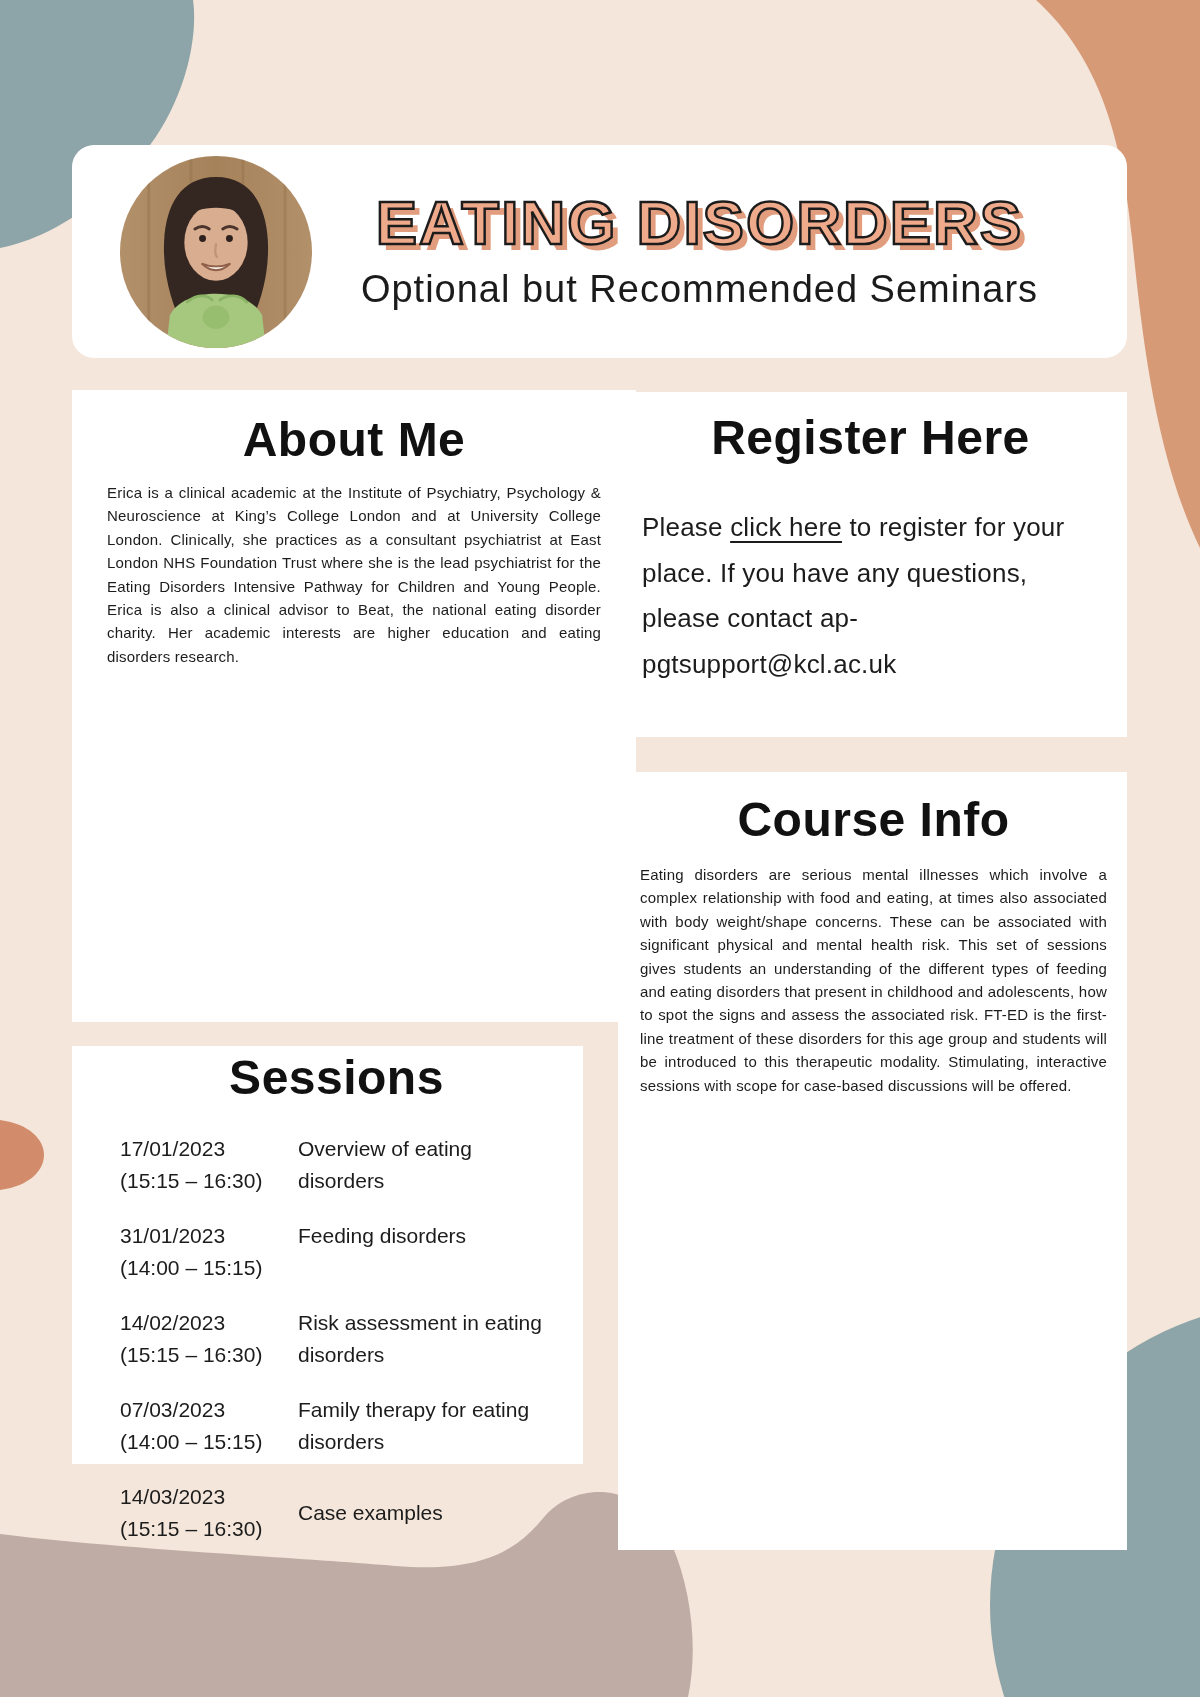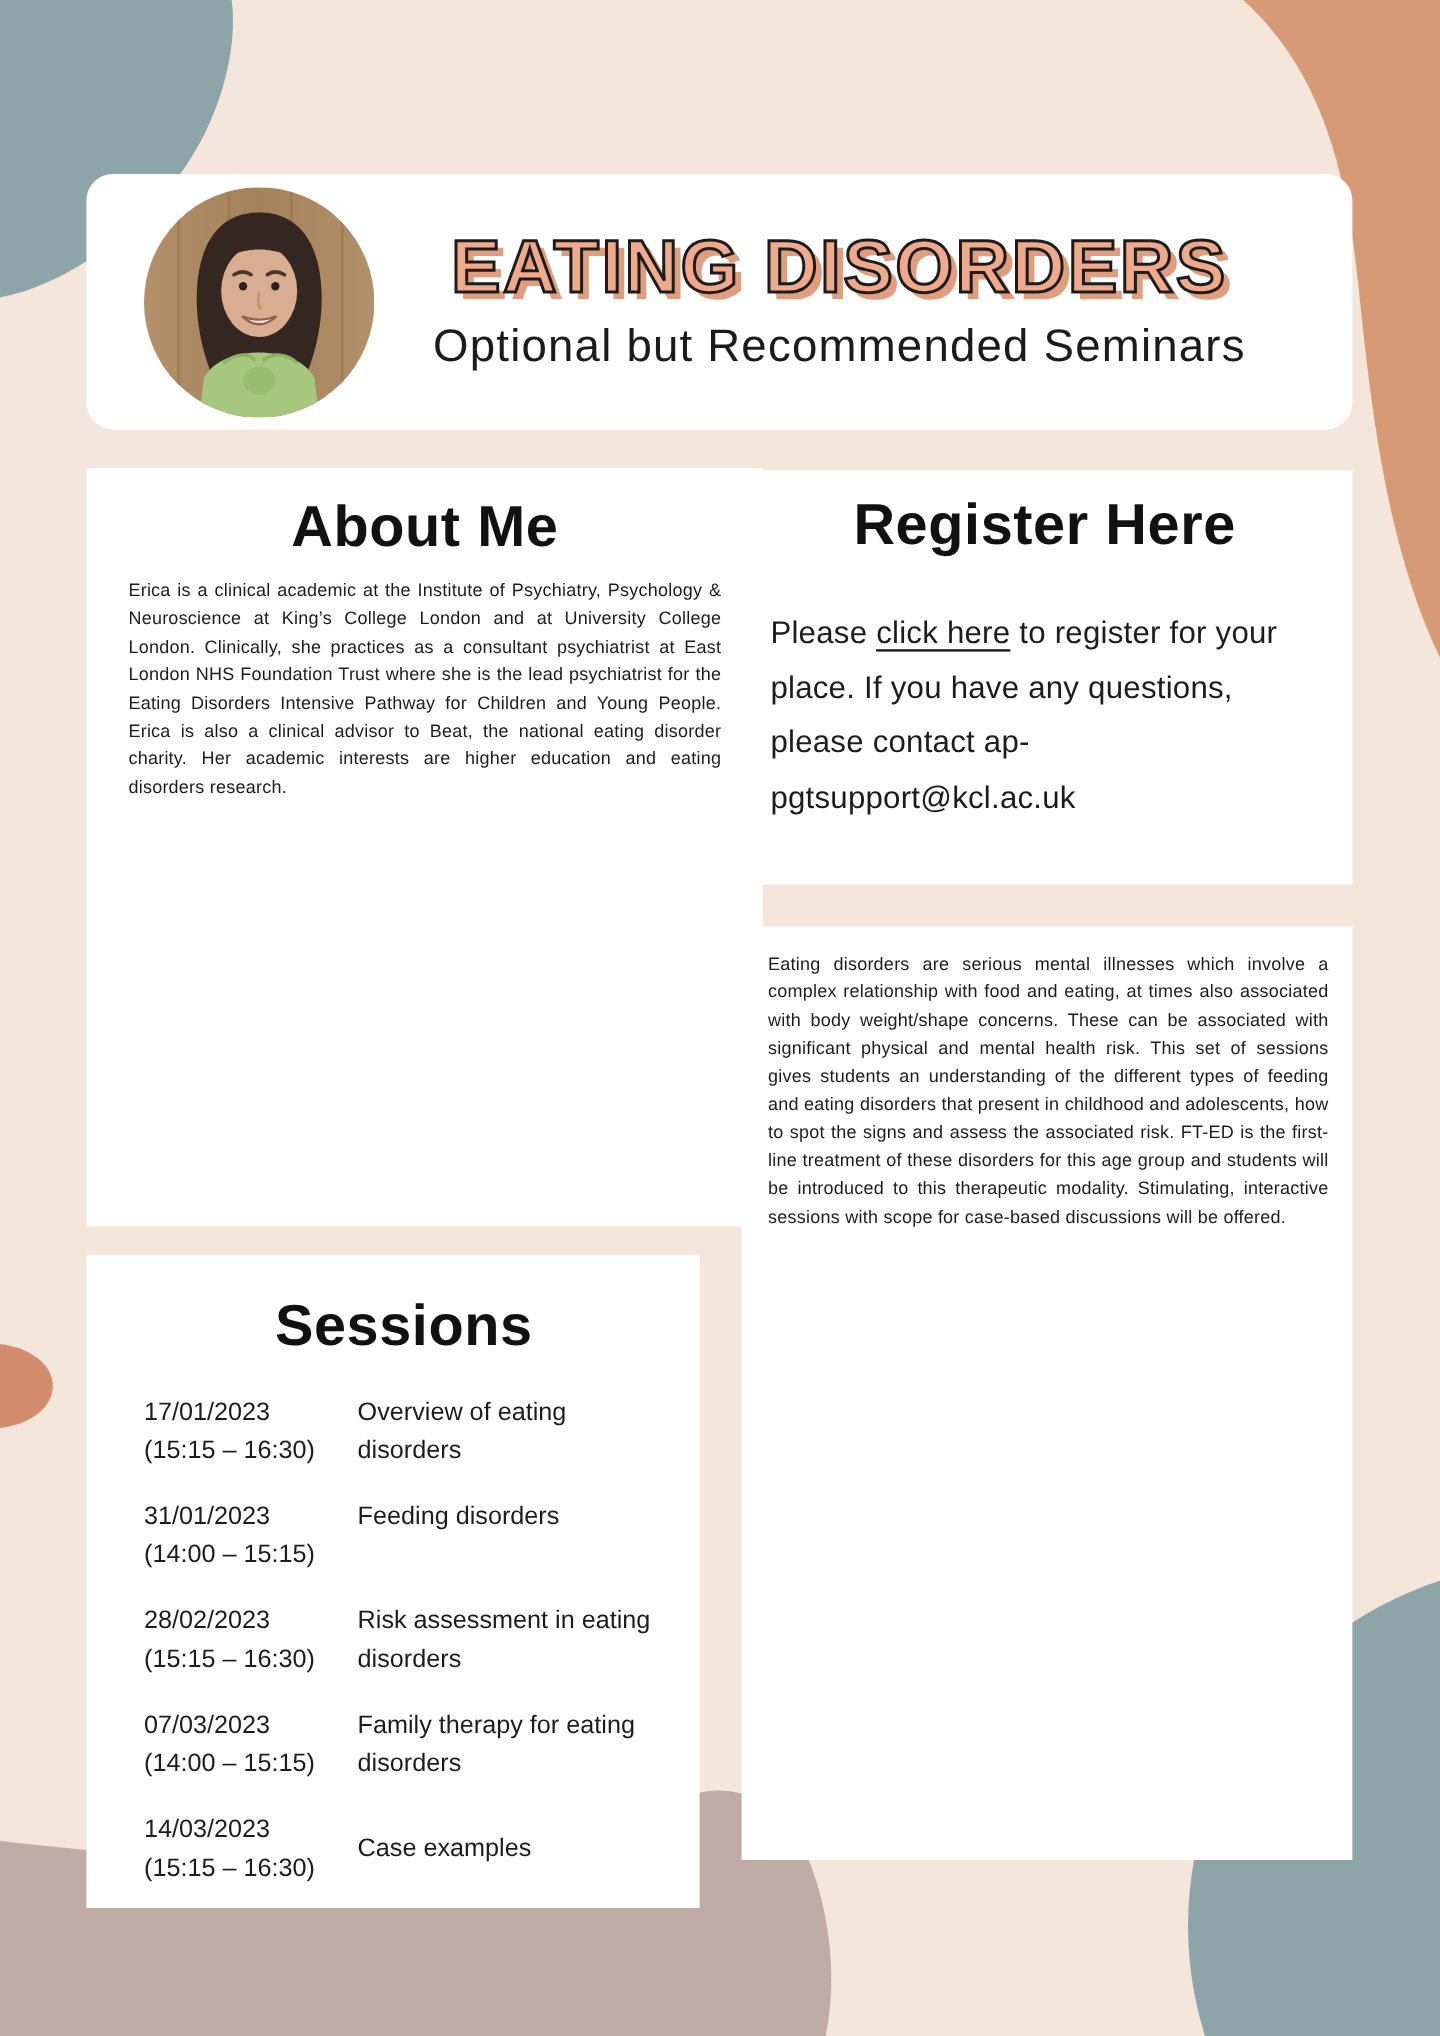--- a/index.html
+++ b/index.html
@@ -39,21 +39,21 @@
   .body-text{
     font-size:15px;line-height:1.56;letter-spacing:0.2px;
     text-align:justify;color:#1c1c1c;margin:0;
   }
 
   
   .about{left:72px;top:390px;width:564px;height:632px;box-sizing:border-box;padding:22px 35px 0 35px;}
   .about .section-heading{margin-bottom:14px;}
 
   
-  .sessions{left:72px;top:1046px;width:511px;height:544px;box-sizing:border-box;padding:32px 30px 0 48px;}
+  .sessions{left:72px;top:1046px;width:511px;height:418px;box-sizing:border-box;padding:4px 30px 0 48px;}
   .sessions .section-heading{margin-bottom:28px;}
   .session-rows{display:flex;flex-direction:column;gap:24px;}
   .session-row{display:flex;align-items:flex-start;}
   .session-when{width:168px;flex:0 0 auto;font-size:21px;line-height:1.5;color:#1c1c1c;}
   .session-topic{flex:1;font-size:21px;line-height:1.5;color:#1c1c1c;padding-left:10px;}
   .session-row:last-child .session-topic{align-self:center;}
 
   
   .register{left:618px;top:392px;width:509px;height:345px;box-sizing:border-box;padding:18px 28px 0 24px;}
   .register .section-heading{margin-bottom:40px;}
@@ -119,20 +119,21 @@
   <h2 class="section-heading">About Me</h2>
   <p class="body-text">Erica is a clinical academic at the Institute of Psychiatry, Psychology &amp; Neuroscience at King’s College London and at University College London. Clinically, she practices as a consultant psychiatrist at East London NHS Foundation Trust where she is the lead psychiatrist for the Eating Disorders Intensive Pathway for Children and Young People. Erica is also a clinical advisor to Beat, the national eating disorder charity. Her academic interests are higher education and eating disorders research.</p>
 </div>
 
 <div class="card register">
   <h2 class="section-heading">Register Here</h2>
   <p class="register-text"><span>Please </span><span class="register-link">click here</span><span> to register for your place. If you have any questions, please contact ap-pgtsupport@kcl.ac.uk</span></p>
 </div>
 
 <div class="card course">
+  <h2 class="section-heading">Course Info</h2>
   <p class="body-text">Eating disorders are serious mental illnesses which involve a complex relationship with food and eating, at times also associated with body weight/shape concerns. These can be associated with significant physical and mental health risk. This set of sessions gives students an understanding of the different types of feeding and eating disorders that present in childhood and adolescents, how to spot the signs and assess the associated risk. FT-ED is the first-line treatment of these disorders for this age group and students will be introduced to this therapeutic modality. Stimulating, interactive sessions with scope for case-based discussions will be offered.</p>
 </div>
 
 <div class="card sessions">
   <h2 class="section-heading">Sessions</h2>
   <div class="session-rows">
 
       <div class="session-row">
         <div class="session-when">
           <div>17/01/2023</div>
@@ -144,21 +145,21 @@
       <div class="session-row">
         <div class="session-when">
           <div>31/01/2023</div>
           <div>(14:00 – 15:15)</div>
         </div>
         <div class="session-topic">Feeding disorders</div>
       </div>
 
       <div class="session-row">
         <div class="session-when">
-          <div>28/02/2023</div>
+          <div>14/02/2023</div>
           <div>(15:15 – 16:30)</div>
         </div>
         <div class="session-topic">Risk assessment in eating disorders</div>
       </div>
 
       <div class="session-row">
         <div class="session-when">
           <div>07/03/2023</div>
           <div>(14:00 – 15:15)</div>
         </div>

